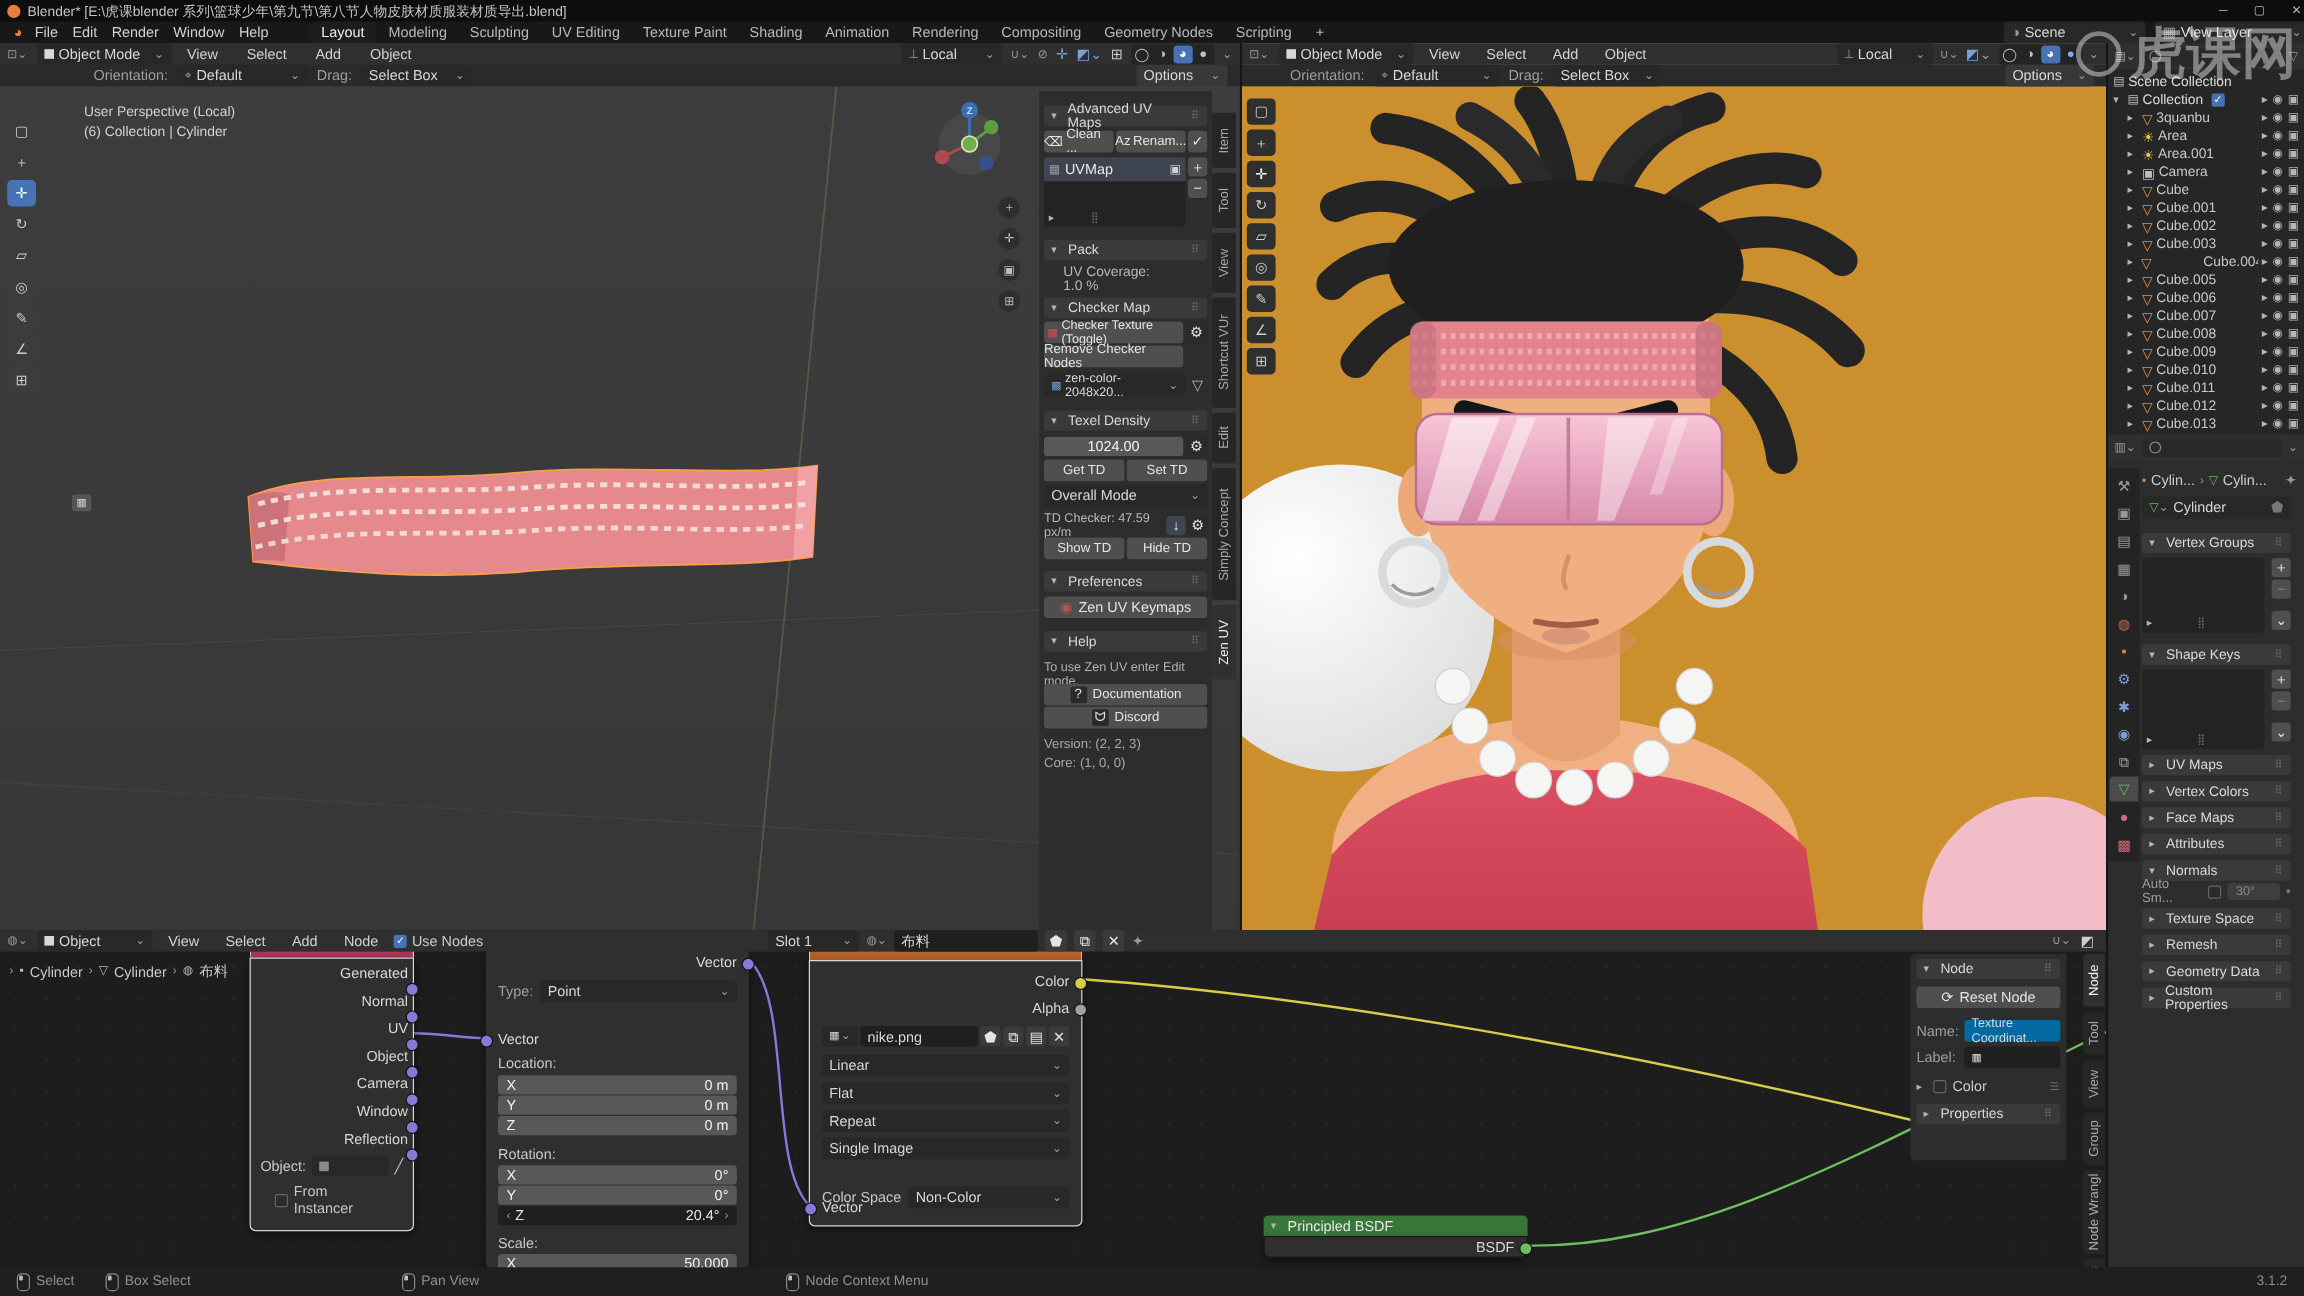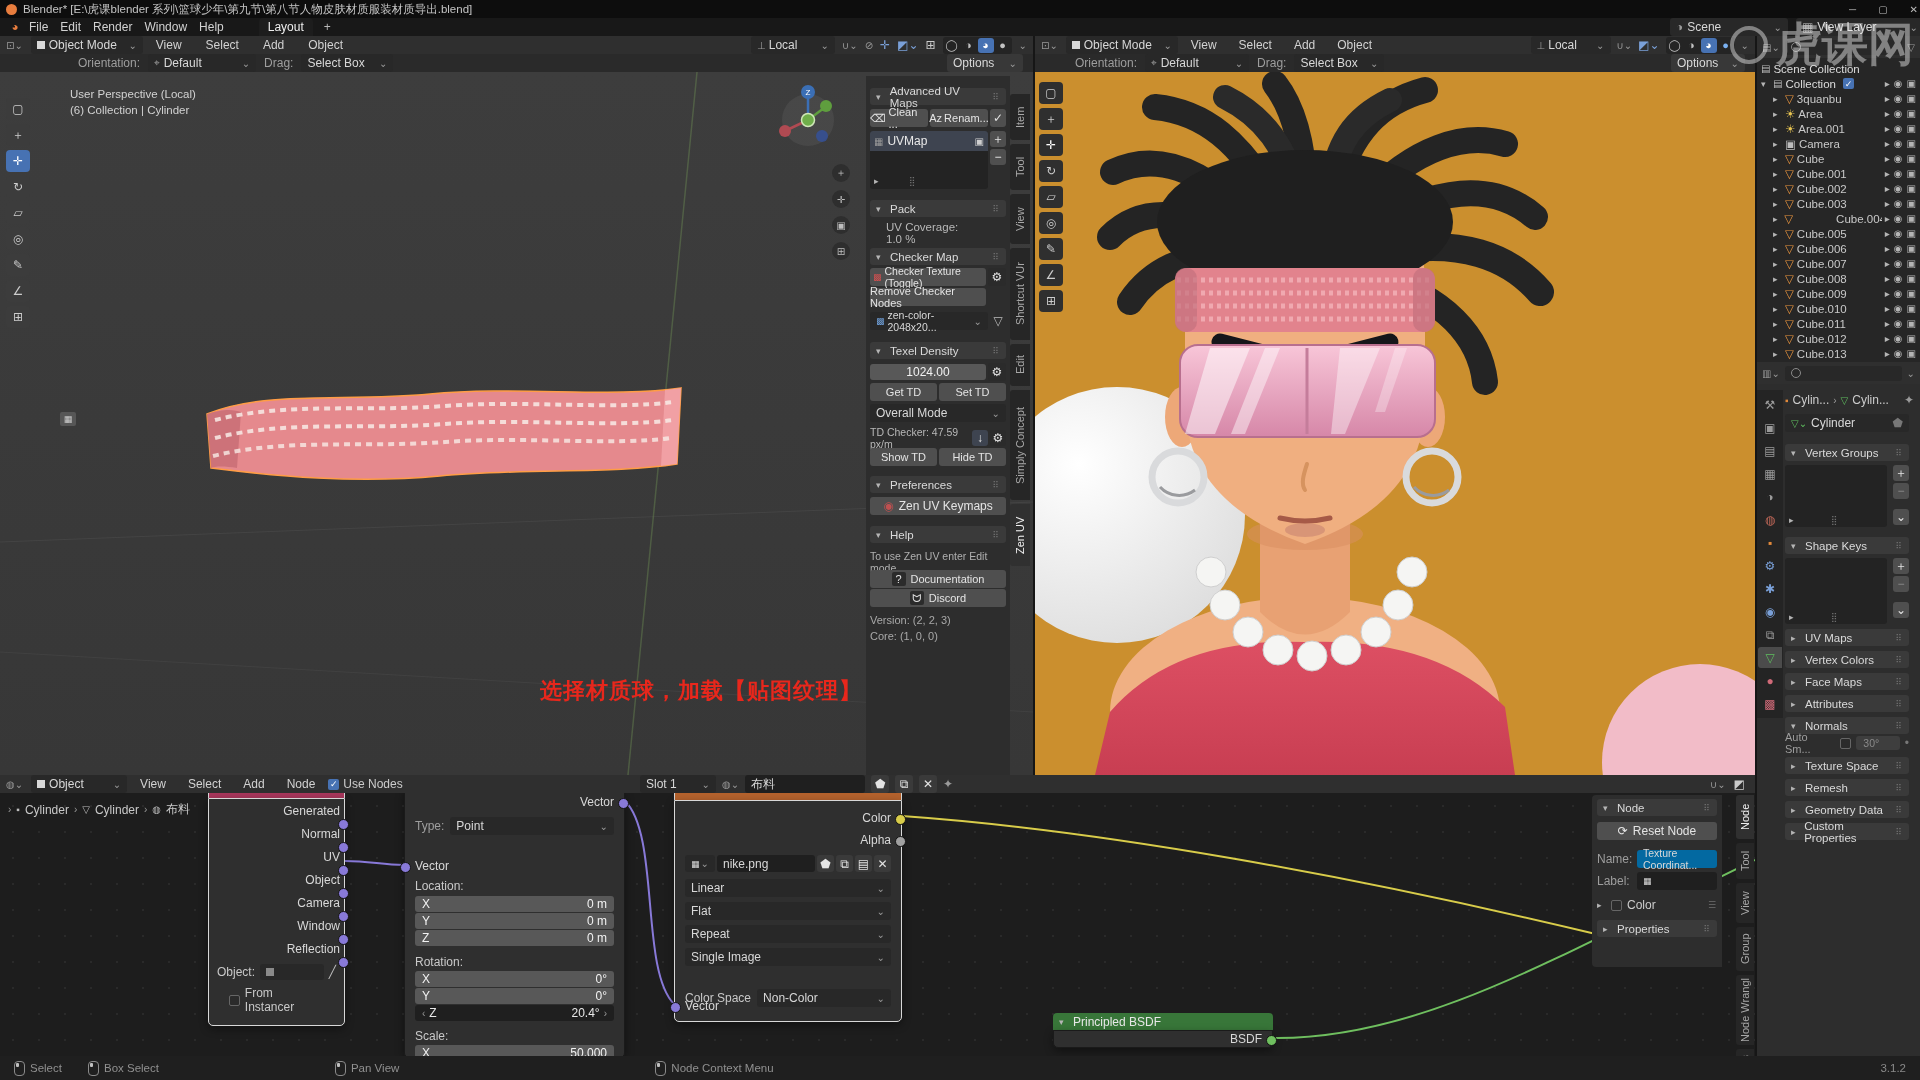--- a/index.html
+++ b/index.html
@@ -70,20 +70,33 @@
     <span class="fx" style="gap:2px;">
 
     <span class="menu">File</span>
         <span class="menu">Edit</span>
         <span class="menu">Render</span>
         <span class="menu">Window</span>
         <span class="menu">Help</span>
       </span>
     <span style="width:26px;"></span>
     <span class="wstab act">Layout</span>
+    <span class="fx" style="gap:1px;">
+
+    <span class="wstab">Modeling</span>
+        <span class="wstab">Sculpting</span>
+        <span class="wstab">UV Editing</span>
+        <span class="wstab">Texture Paint</span>
+        <span class="wstab">Shading</span>
+        <span class="wstab">Animation</span>
+        <span class="wstab">Rendering</span>
+        <span class="wstab">Compositing</span>
+        <span class="wstab">Geometry Nodes</span>
+        <span class="wstab">Scripting</span>
+      </span>
     <span class="wstab">+</span>
     <span style="margin-left:auto;display:flex;gap:8px;align-items:center;padding-right:4px;">
       <span class="dd" style="width:118px;">
         <span class="fx" style="gap:4px;">
             <span class="icon" style="color:#9a9a9a;">◑</span>
             <span>Scene</span>
           </span>
         <span class="caret">⌄</span>
       </span>
       <span class="dd" style="width:128px;">
@@ -174,21 +187,20 @@
 
       <svg class="r" style="left:195px;top:296px;" width="500" height="140" viewBox="0 0 500 140">
         <path d="M12,46 C70,22 150,34 235,26 C320,18 420,30 486,20 L482,96 C420,106 330,100 245,108 C160,116 80,108 16,100 Z" fill="#e5898d" stroke="#ff9d45" stroke-width="1.5"></path>
         <path d="M12,46 C30,40 40,42 46,44 L42,100 C30,98 20,98 16,100 Z" fill="#c96f75" opacity="0.85"></path>
         <polygon points="470,22 486,20 482,96 466,98" fill="#f2a3a6" opacity="0.9"></polygon>
         <path d="M20,52 C90,34 170,44 250,38 C330,32 420,42 478,34" fill="none" stroke="#f8ebe6" stroke-width="4" stroke-dasharray="6 5" opacity="0.85"></path>
         <path d="M20,70 C90,52 170,62 250,56 C330,50 420,60 478,52" fill="none" stroke="#f8ebe6" stroke-width="4" stroke-dasharray="6 5" opacity="0.85"></path>
         <path d="M18,88 C90,70 170,80 250,74 C330,68 420,78 476,70" fill="none" stroke="#f8ebe6" stroke-width="4" stroke-dasharray="6 5" opacity="0.8"></path>
       </svg>
 
-      <div class="r" style="left:540px;top:604px;font-size:22px;font-weight:bold;color:#e8271c;letter-spacing:1px;">选择材质球，加载【贴图纹理】</div>
 
       <svg class="r" style="left:778px;top:8px;" width="60" height="78">
         <circle cx="30" cy="40" r="26" fill="rgba(255,255,255,0.06)"></circle>
         <line x1="30" y1="40" x2="30" y2="14" stroke="#3b6fb5" stroke-width="2.5"></line>
         <circle cx="30" cy="12" r="7" fill="#3b6fb5"></circle>
           <text x="30" y="15" font-size="8" fill="#fff" text-anchor="middle">Z</text>
         <line x1="30" y1="40" x2="9" y2="50" stroke="#b04a52" stroke-width="2.5"></line>
         <circle cx="7" cy="51" r="6" fill="#b04a52"></circle>
         <line x1="30" y1="40" x2="46" y2="28" stroke="#5f9e3e" stroke-width="2.5"></line>
         <circle cx="48" cy="26" r="6" fill="#5f9e3e"></circle>

